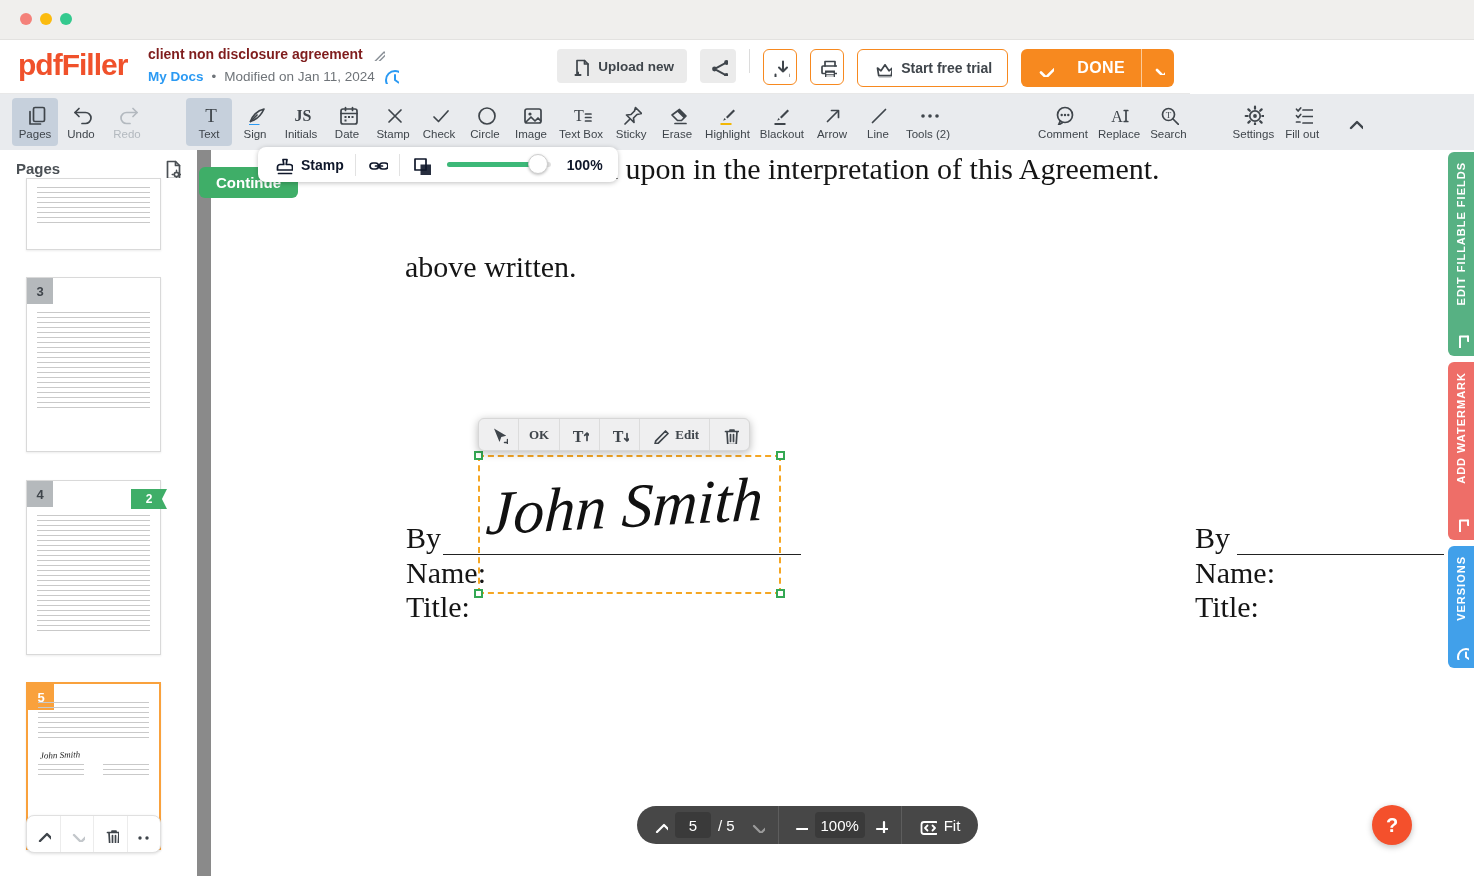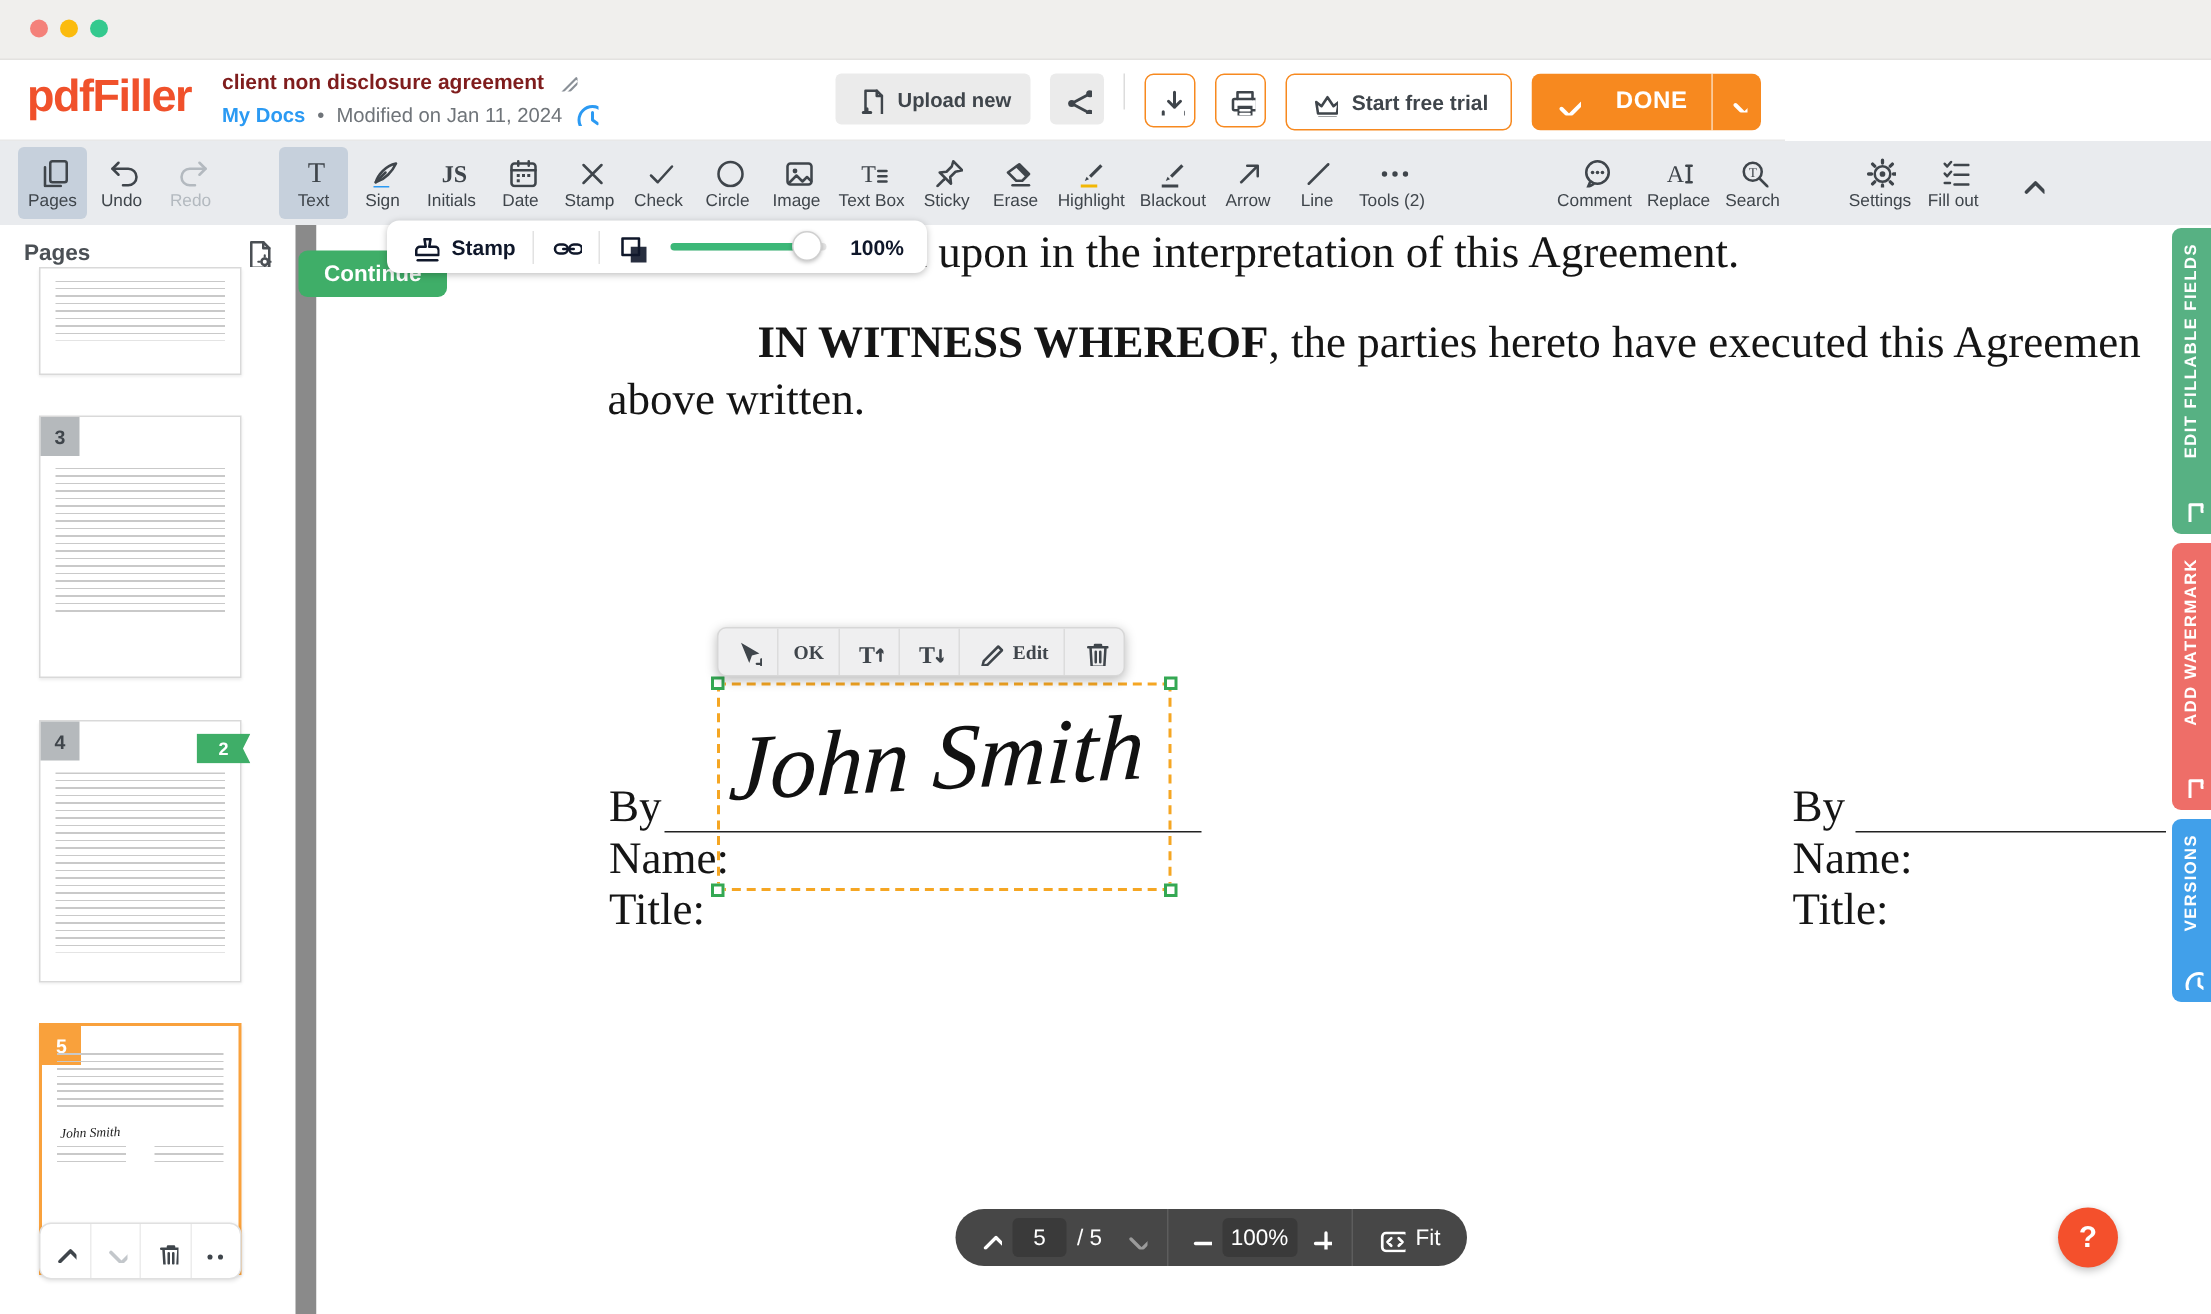--- a/index.html
+++ b/index.html
@@ -468,21 +468,20 @@
           <circle class="f" cx="19" cy="12" r="1.7"></circle>
         </svg>
       </div>
   </div>
 </div>
 
 <div class="abs gutter"></div>
 
 <div class="abs canvas">
   <div class="doc-line" style="left:392px;top:2px">d upon in the interpretation of this Agreement.</div>
-  <div class="doc-line" style="left:294px;top:62px"><b>IN WITNESS WHEREOF</b><span>, the parties hereto have executed this Agreemen</span></div>
   <div class="doc-line" style="left:194px;top:100px">above written.</div>
 
   <div class="doc-line" style="left:195px;top:371px">By</div>
   <div class="underline" style="left:232px;top:404px;width:358px"></div>
   <div class="doc-line" style="left:195px;top:406px">Name:</div>
   <div class="doc-line" style="left:195px;top:440px">Title:</div>
 
   <div class="doc-line" style="left:984px;top:371px">By</div>
   <div class="underline" style="left:1026px;top:404px;width:207px"></div>
   <div class="doc-line" style="left:984px;top:406px">Name:</div>

